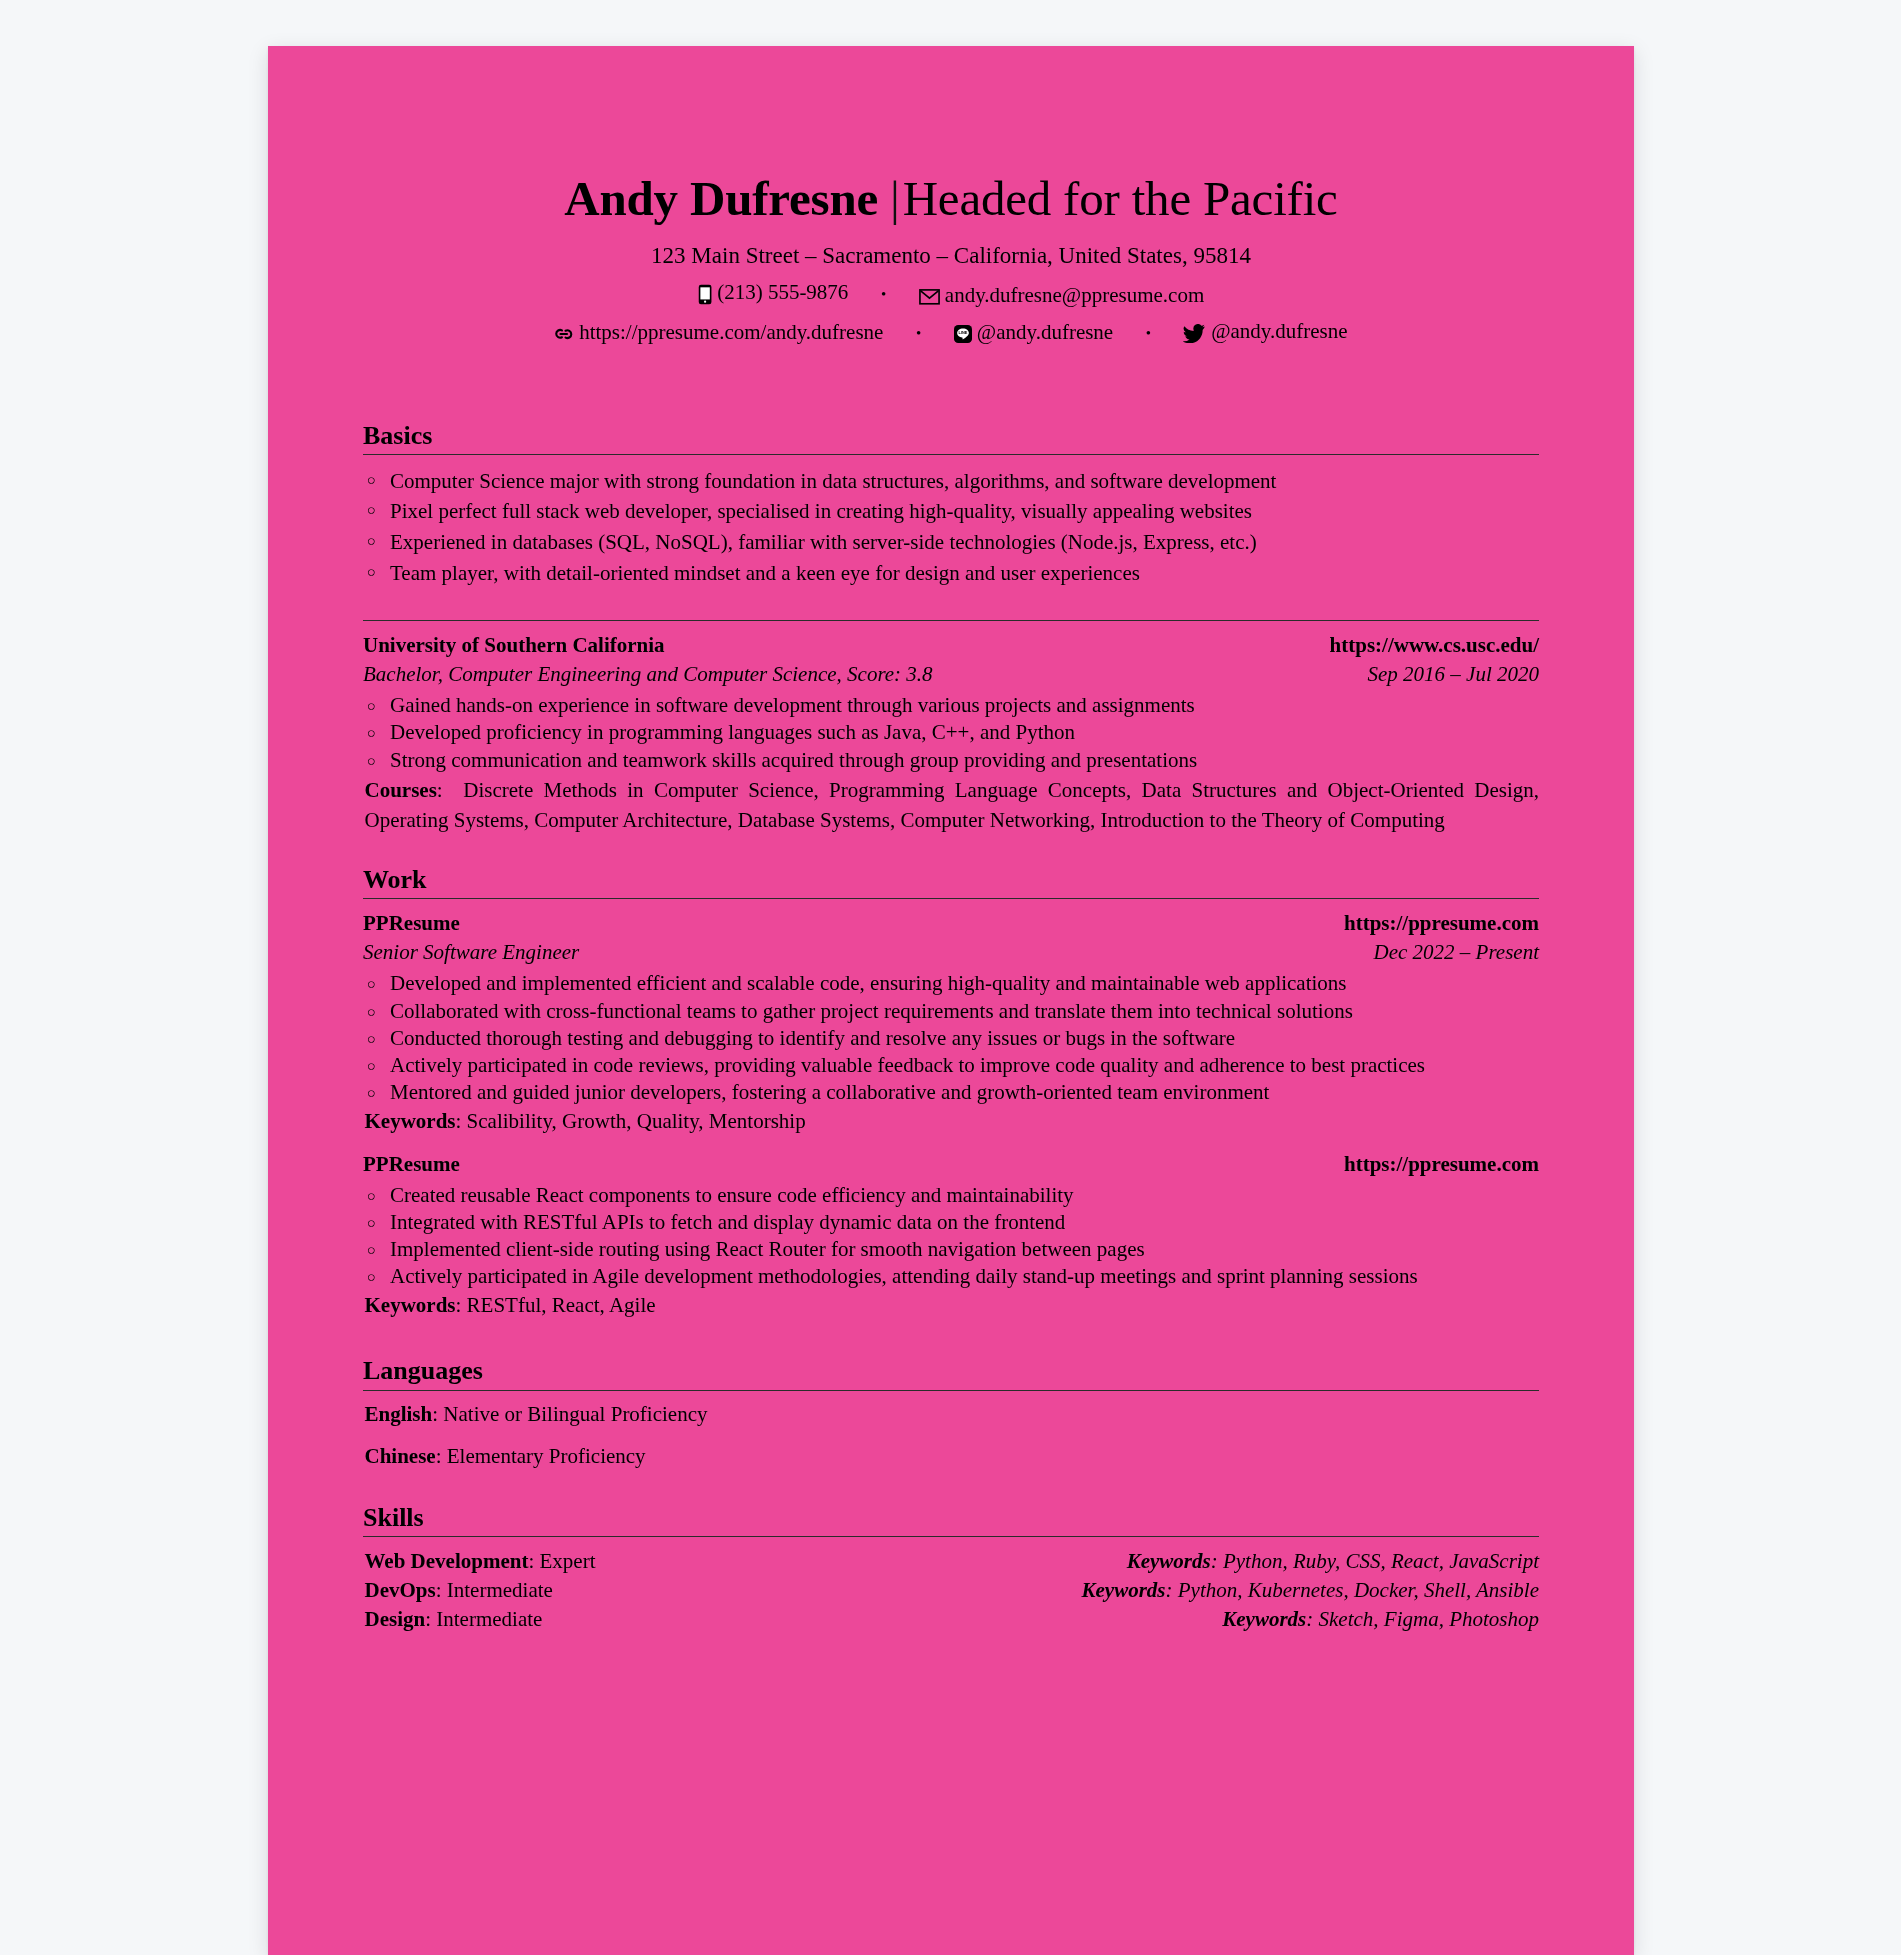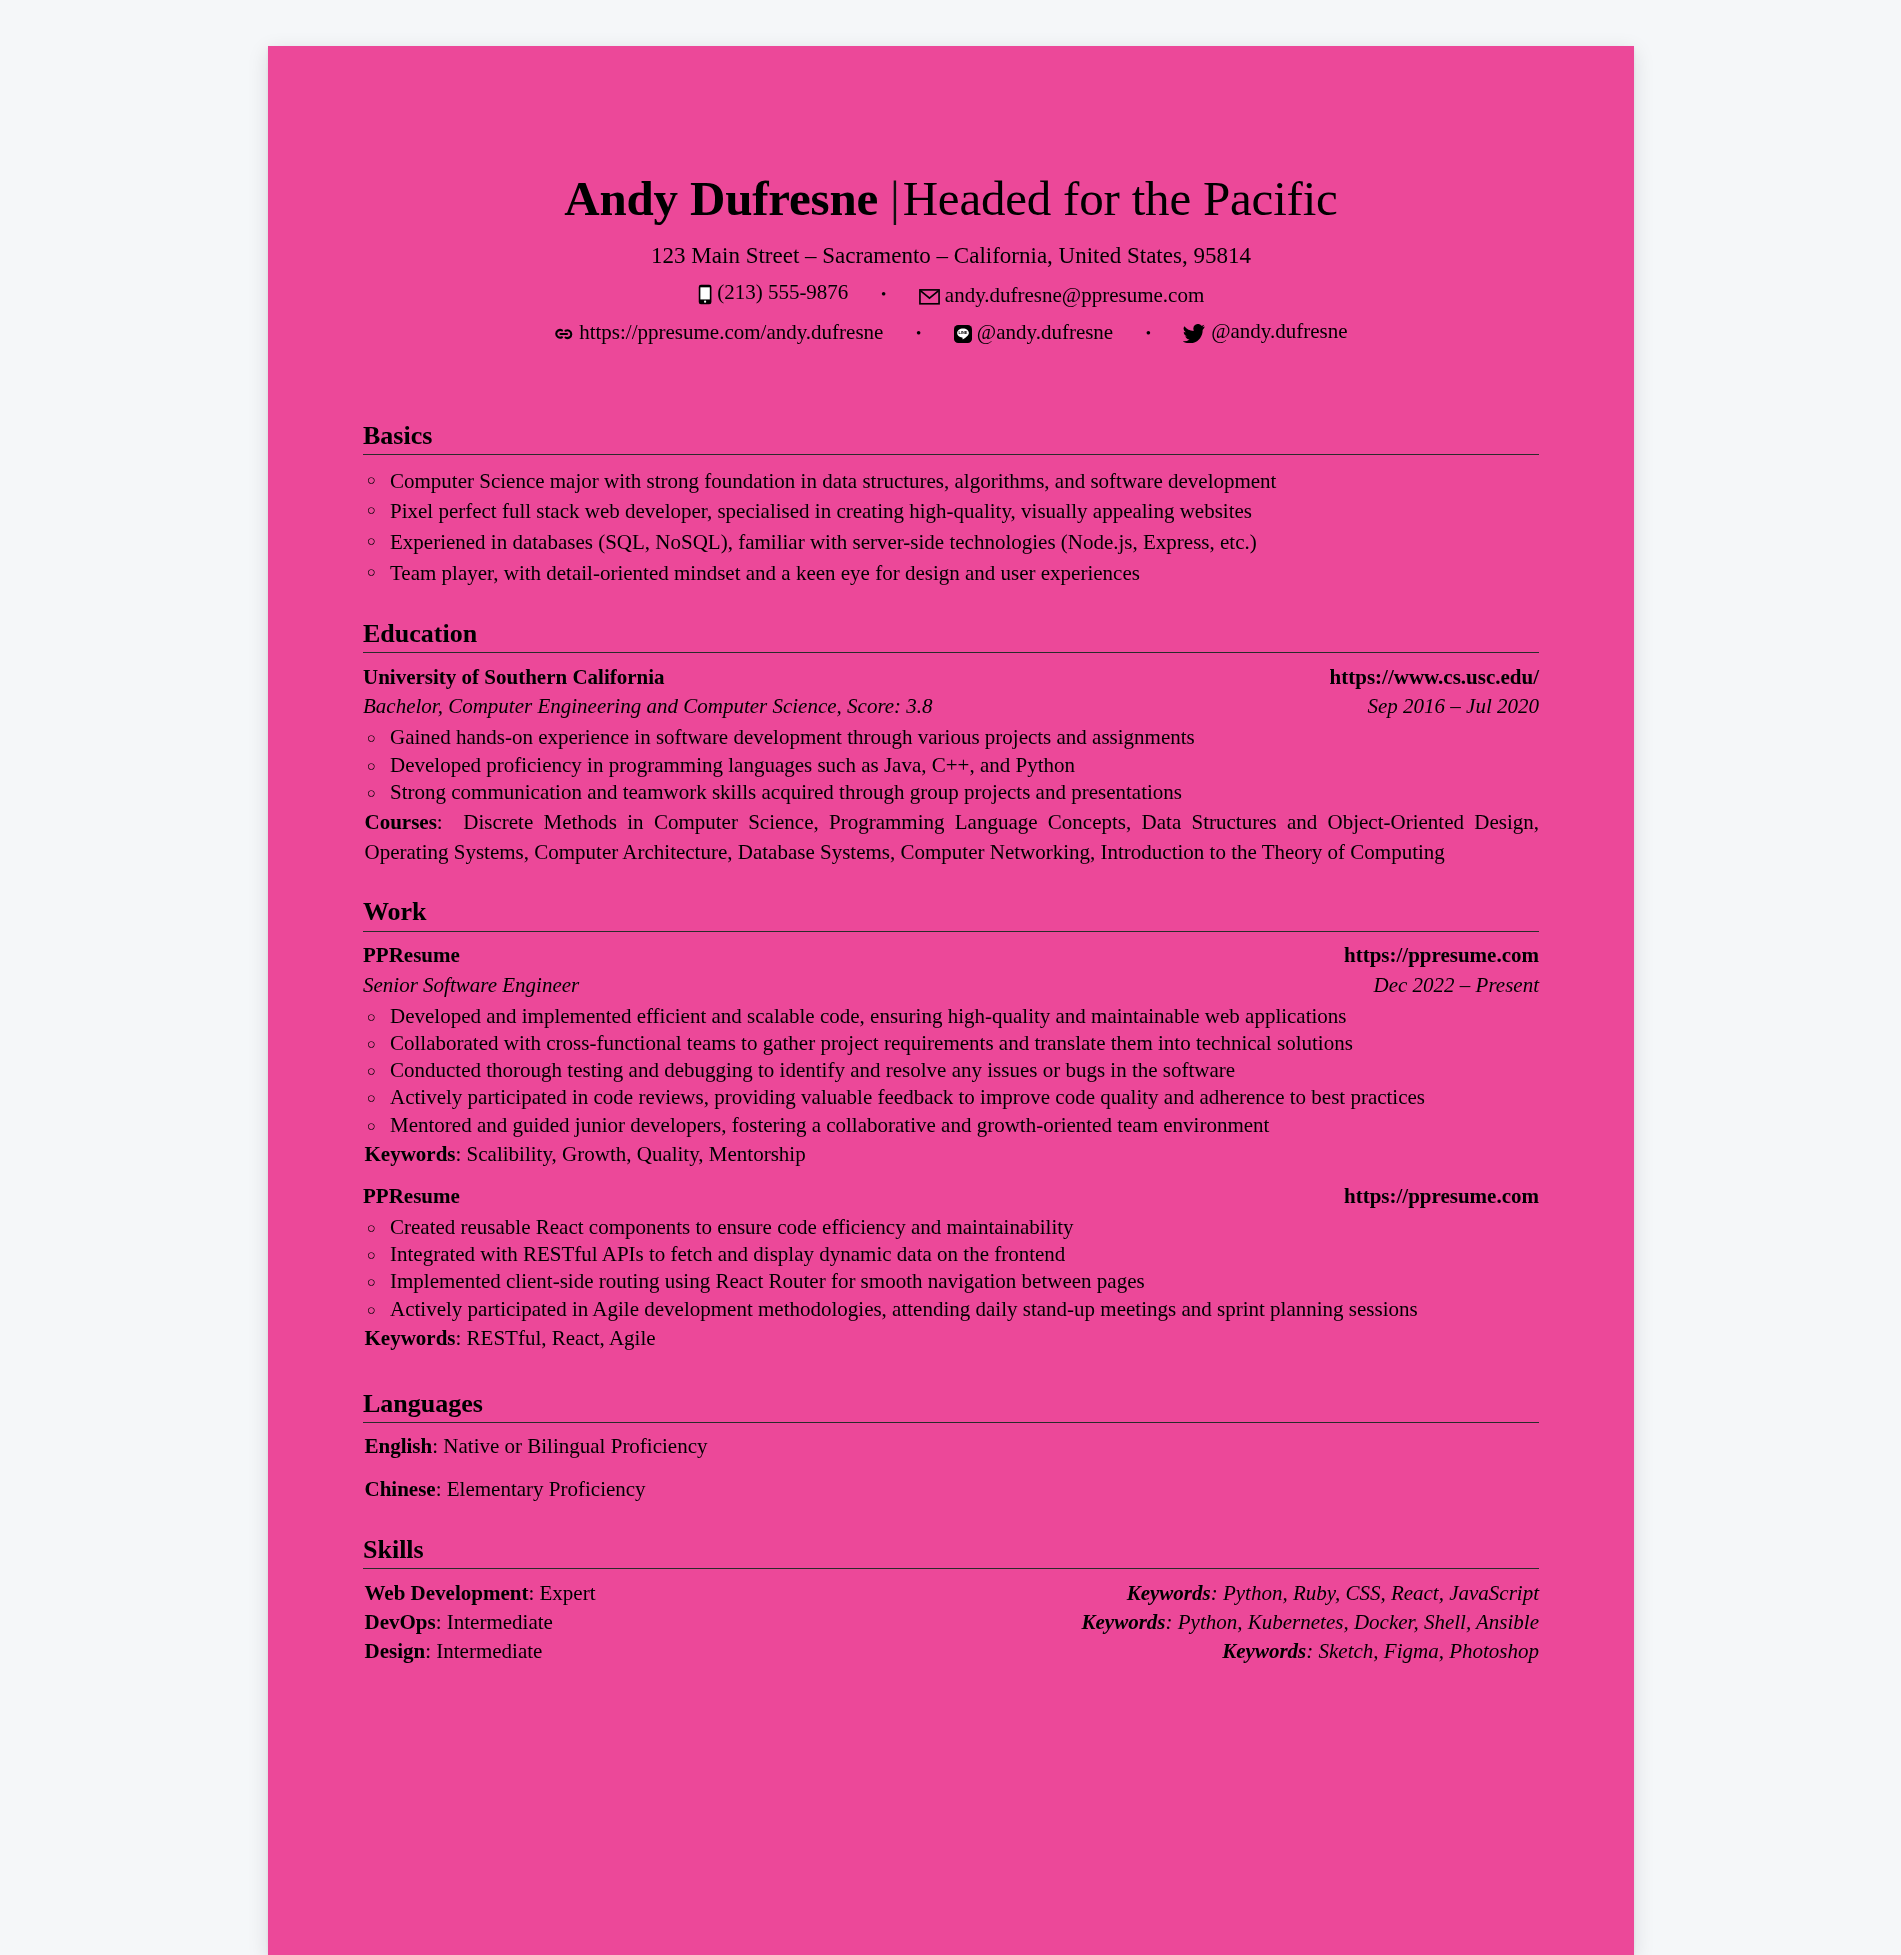--- a/index.html
+++ b/index.html
@@ -273,36 +273,35 @@
       <div class="rule"></div>
       <ul class="bl">
         <li>Computer Science major with strong foundation in data structures, algorithms, and software development</li>
         <li>Pixel perfect full stack web developer, specialised in creating high-quality, visually appealing websites</li>
         <li>Experiened in databases (SQL, NoSQL), familiar with server-side technologies (Node.js, Express, etc.)</li>
         <li>Team player, with detail-oriented mindset and a keen eye for design and user experiences</li>
       </ul>
     </div>
 
     <div class="section sec-education">
-      <div class="sec-head">Education</div>
       <div class="rule"></div>
 
       <div class="entry">
         <div class="erow">
           <span class="left">University of Southern California</span>
           <span class="right">https://www.cs.usc.edu/</span>
         </div>
         <div class="erow sub">
           <span class="left">Bachelor, Computer Engineering and Computer Science, Score: 3.8</span>
           <span class="right">Sep 2016 – Jul 2020</span>
         </div>
         <ul class="bl tight">
           <li>Gained hands-on experience in software development through various projects and assignments</li>
           <li>Developed proficiency in programming languages such as Java, C++, and Python</li>
-          <li>Strong communication and teamwork skills acquired through group projects and presentations</li>
+          <li>Strong communication and teamwork skills acquired through group providing and presentations</li>
         </ul>
         <div class="courses"><b>Courses</b>:&nbsp; <span>Discrete Methods in Computer Science, Programming Language Concepts, Data Structures and Object-Oriented Design, Operating Systems, Computer Architecture, Database Systems, Computer Networking, Introduction to the Theory of Computing</span></div>
       </div>
     </div>
 
     <div class="section sec-work">
       <div class="sec-head">Work</div>
       <div class="rule"></div>
 
       <div class="entry">

